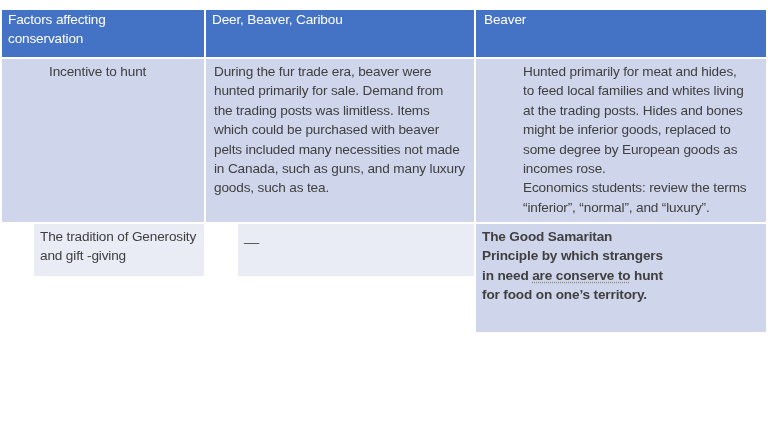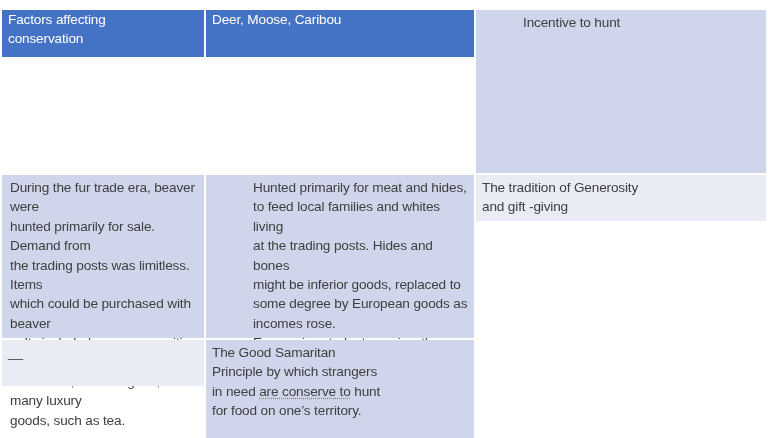--- a/index.html
+++ b/index.html
@@ -38,37 +38,38 @@
       background: #4472C4;
       color: #ffffff;
       height: 47px;
       padding-top: 0;
       line-height: 19px;
       font-size: 13.6px;
     }
     .row-a { background: #CFD5EA; }
     .row-b { background: #E9EBF5; }
     .r1 { height: 163px; padding-left: 47px; }
-    .r2 { height: 46px; }
-    .r3 { height: 148px; }
+    .r2 { height: 52px; margin-left: 32px; }
+    .r3 { height: 108px; font-weight: bold; }
     .cell.col3 { padding-left: 8px; }
     .grammar {
       text-decoration: underline dotted #8a8a8a;
       text-underline-offset: 2px;
     }
     .dash { letter-spacing: 0; }
   </style>
 </head>
 <body>
 
 <div class="table">
 
   <div class="cell head">Factors affecting
 conservation</div>
-  <div class="cell head">Deer, Moose, Caribou</div>
+  <div class="cell head">Deer, Beaver, Caribou</div>
+  <div class="cell head col3">Beaver</div>
 
   <div class="cell row-a r1">Incentive to hunt</div>
   <div class="cell row-a r1 col3">During the fur trade era, beaver were
 hunted primarily for sale.  Demand from
 the trading posts was limitless.  Items
 which could be purchased with beaver
 pelts included many necessities not made
 in Canada, such as guns, and many luxury
 goods, such as tea.</div>
   <div class="cell row-a r1">Hunted primarily for meat and hides,

